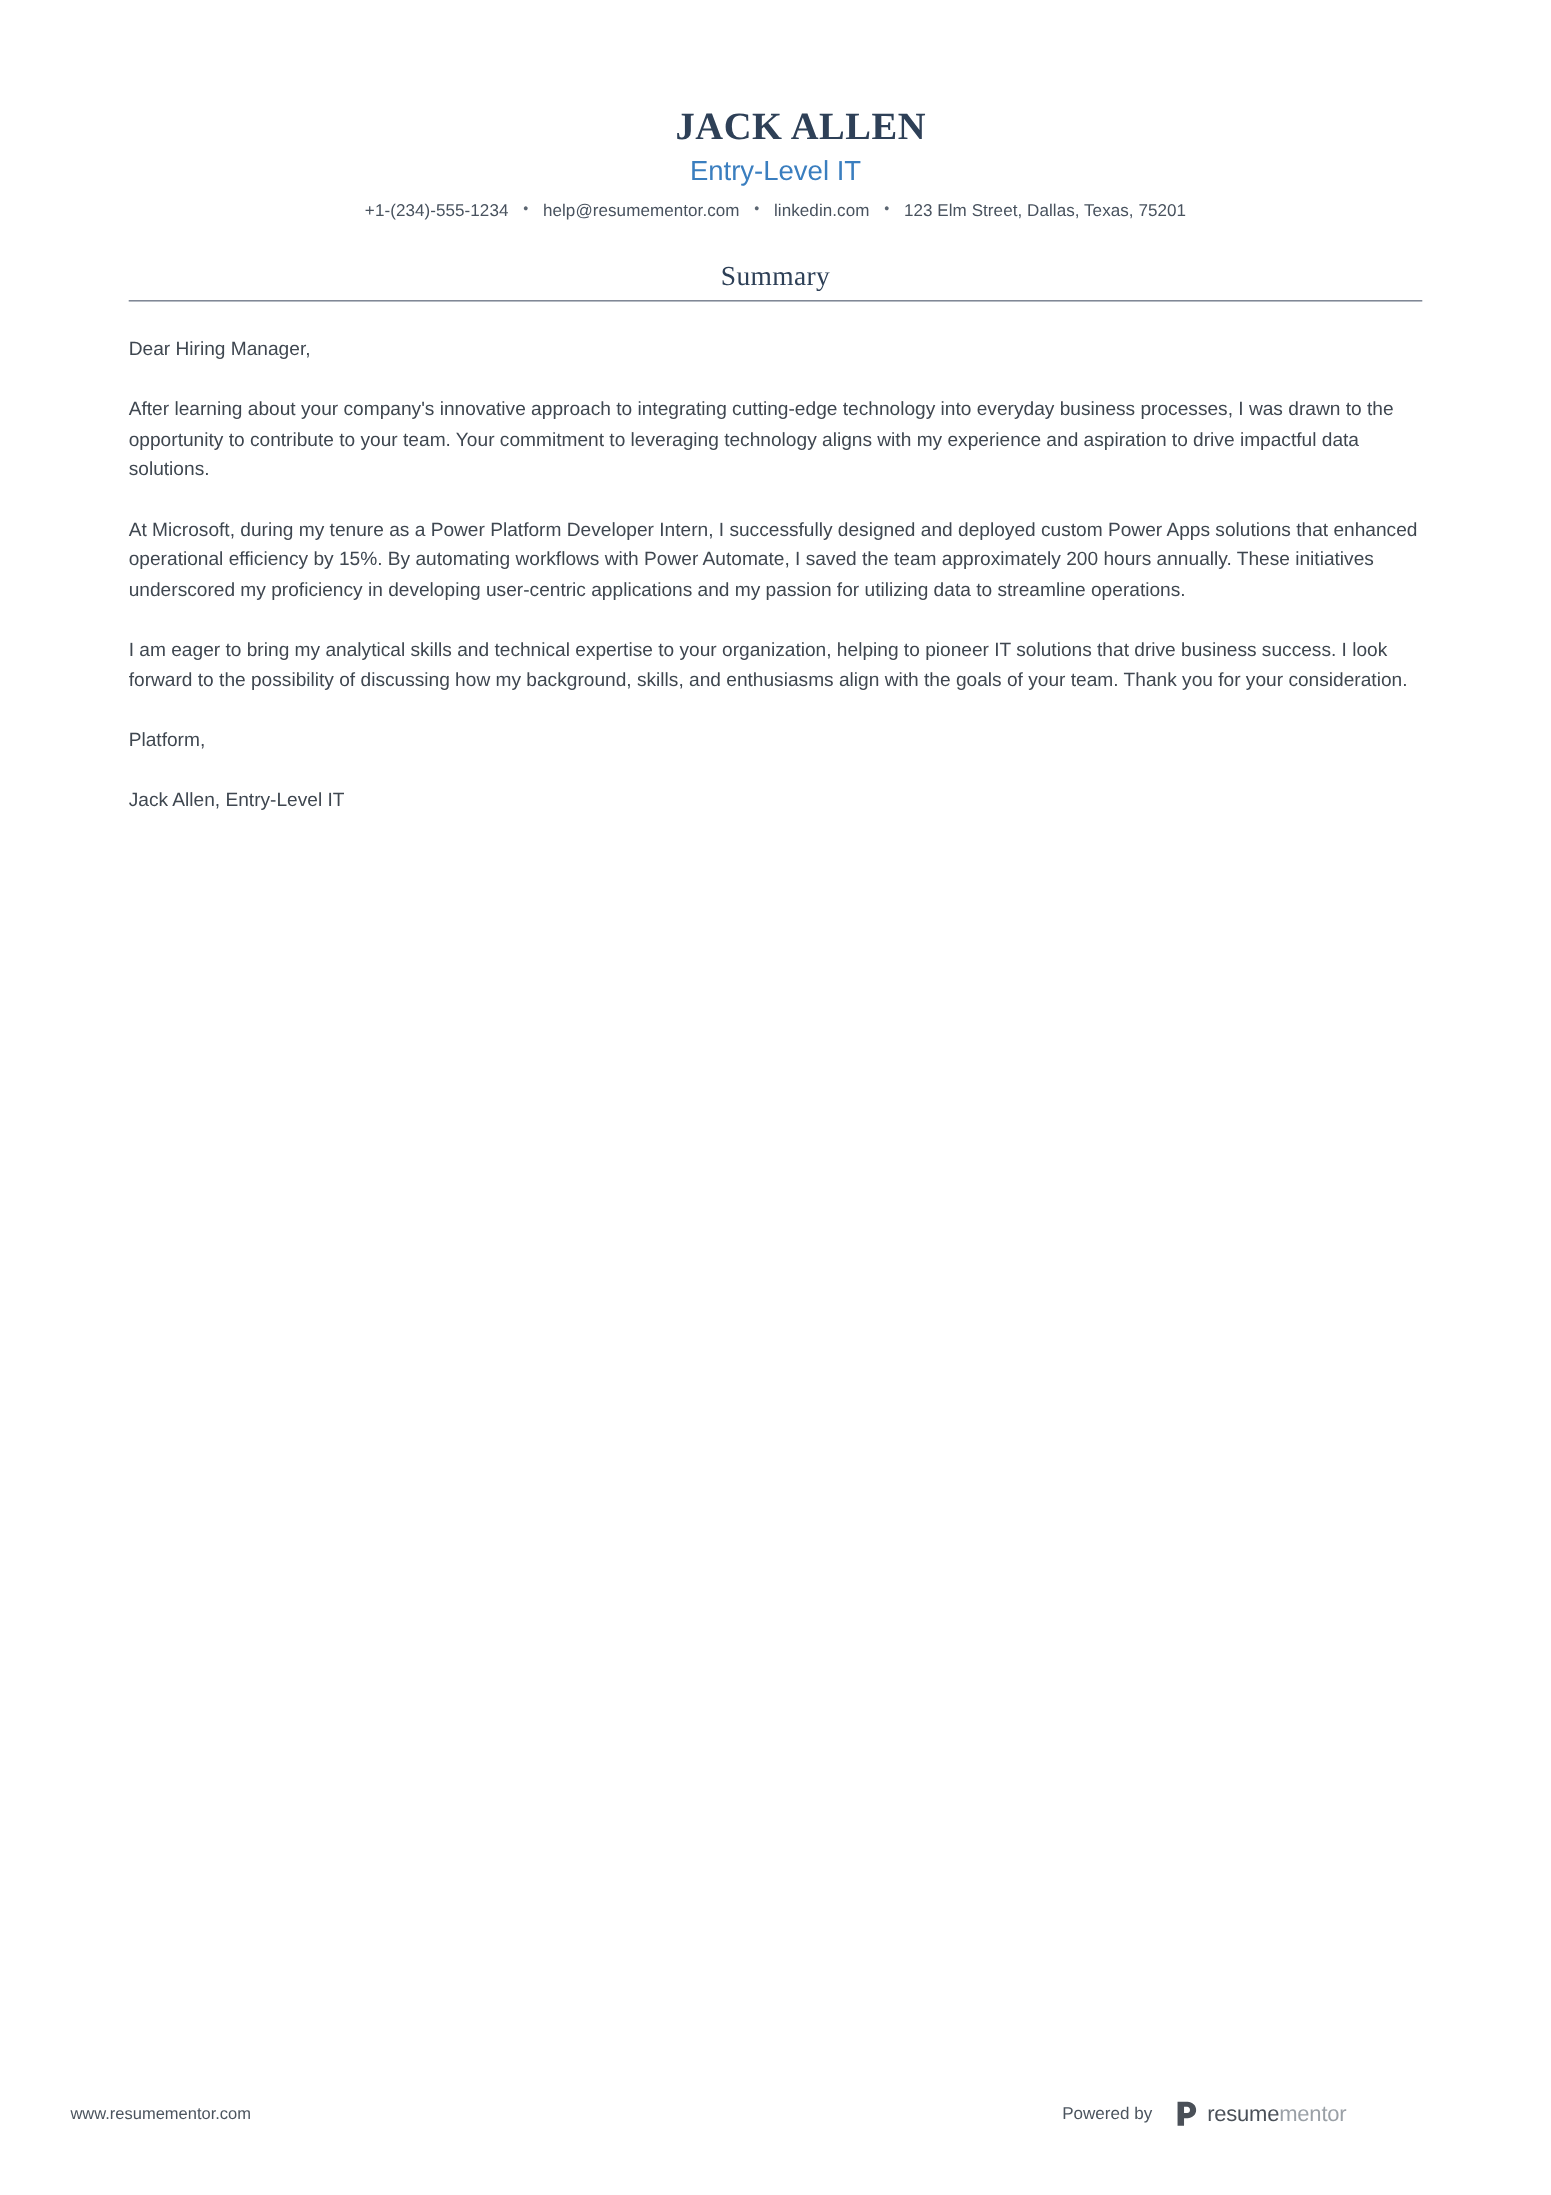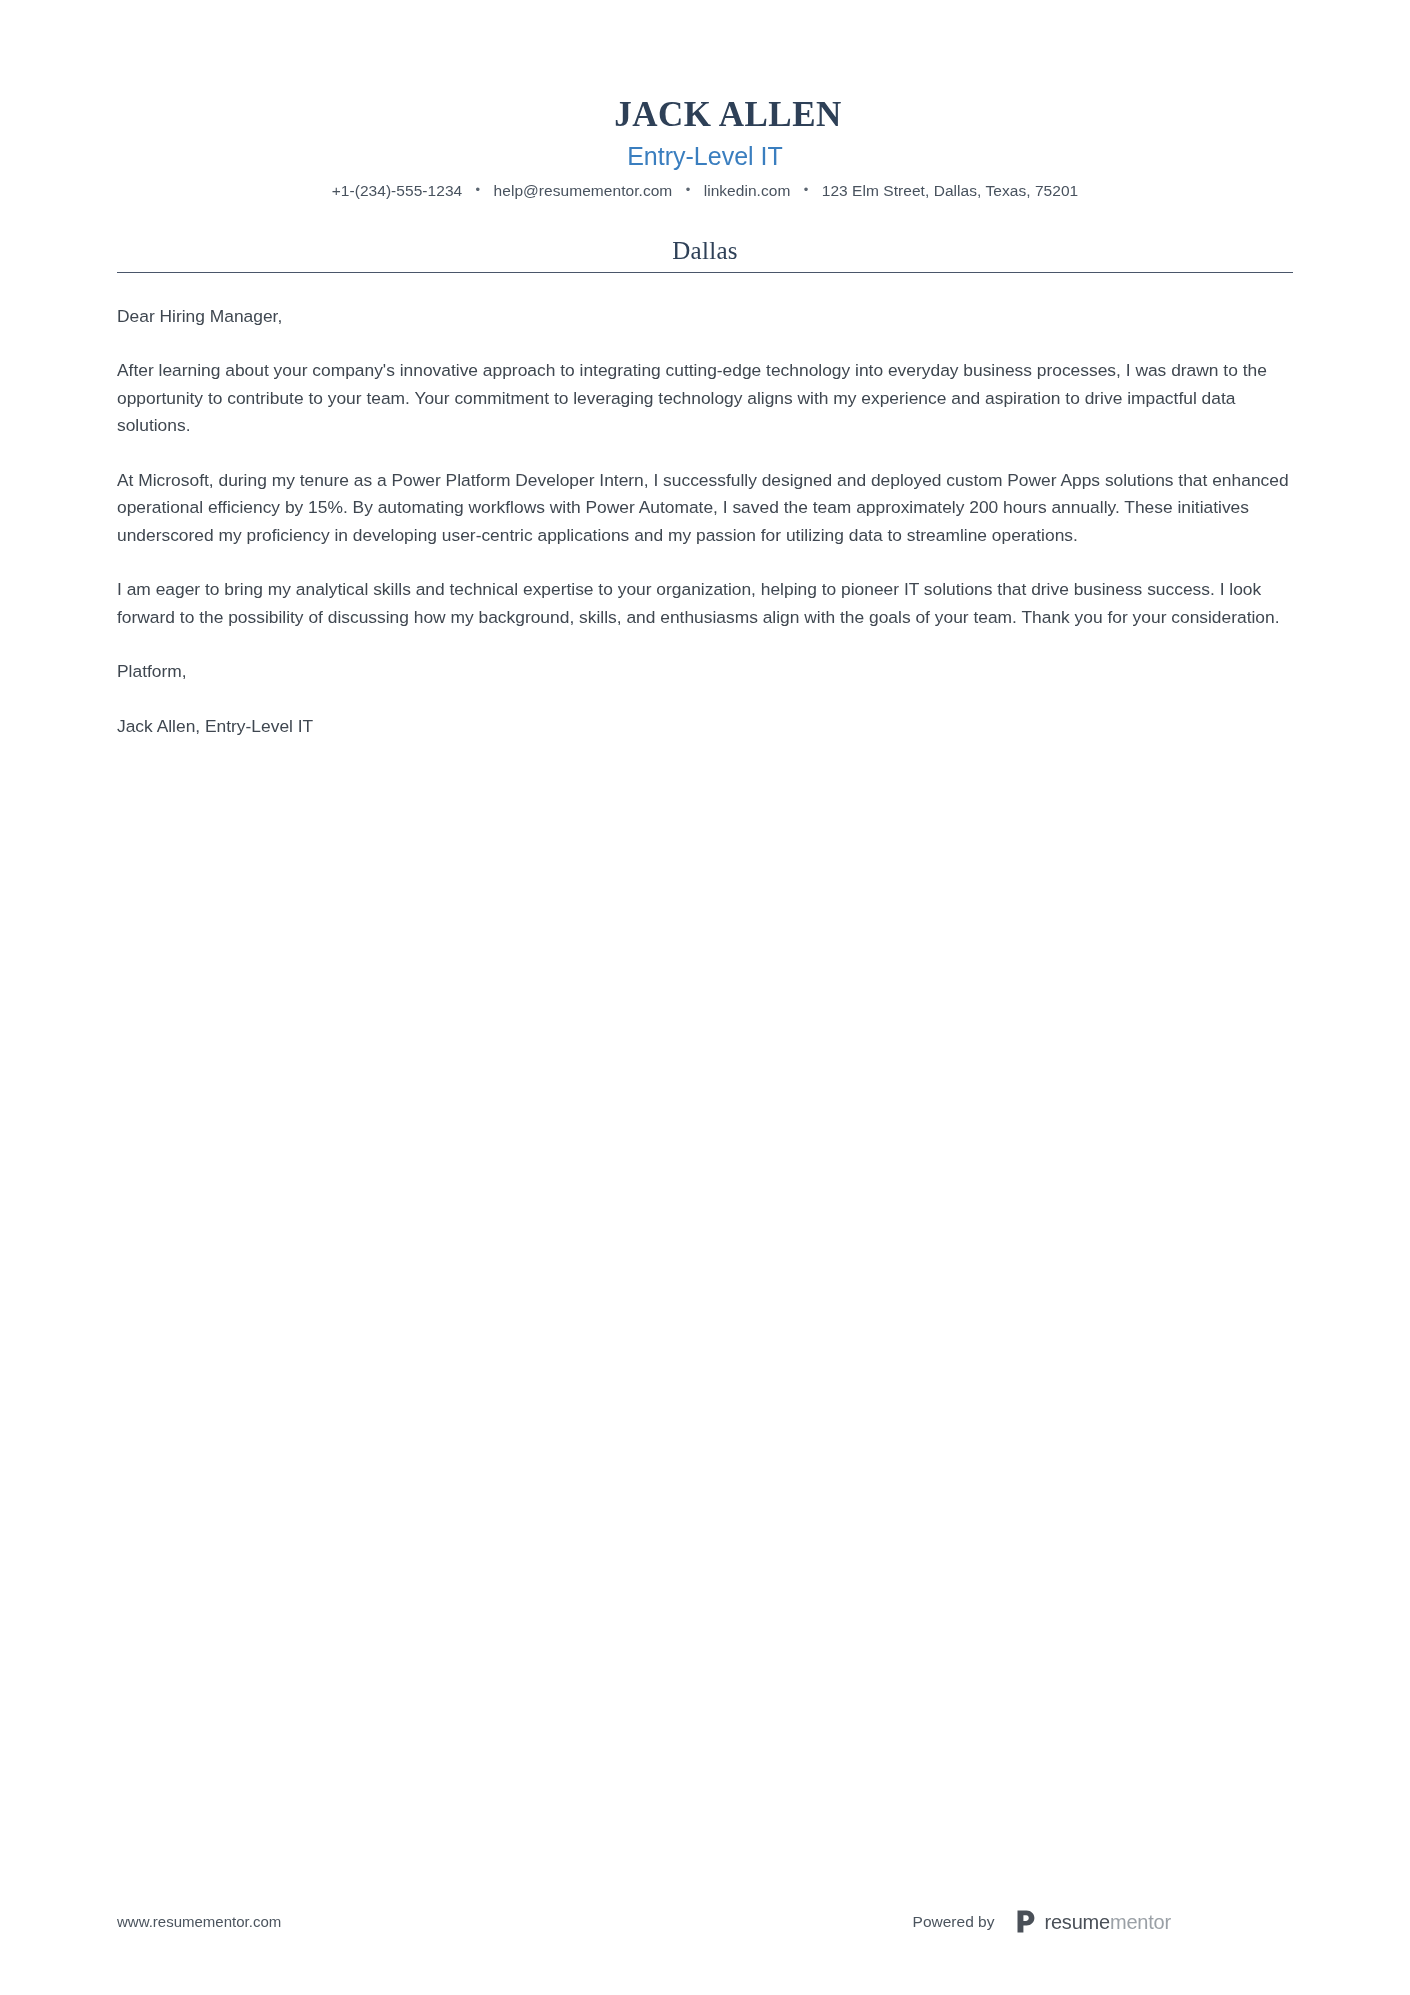--- a/index.html
+++ b/index.html
@@ -104,21 +104,21 @@
   }
 
   
   .footer {
     position: absolute;
     left: 0;
     right: 0;
     bottom: 62px;
     width: 1288px;
     box-sizing: border-box;
-    padding: 0 117px;
+    padding: 0 64px;
     display: flex;
     align-items: center;
     justify-content: space-between;
   }
   .footer-url {
     font-size: 15px;
     color: #4b545e;
   }
   .footer-right {
     display: flex;
@@ -168,21 +168,21 @@
       <span class="contact-sep">•</span>
       <span class="contact-item">help@resumementor.com</span>
       <span class="contact-sep">•</span>
       <span class="contact-item">linkedin.com</span>
       <span class="contact-sep">•</span>
       <span class="contact-item">123 Elm Street, Dallas, Texas, 75201</span>
     </div>
   </div>
 
   <div class="section-wrap">
-    <div class="section-head">Dallas</div>
+    <div class="section-head">Summary</div>
     <hr class="section-rule">
   </div>
 
   <div class="letter-body">
     <p>Dear Hiring Manager,</p>
 
     <p>After learning about your company's innovative approach to integrating cutting-edge technology into everyday business processes, I was drawn to the opportunity to contribute to your team. Your commitment to leveraging technology aligns with my experience and aspiration to drive impactful data solutions.</p>
 
     <p>At Microsoft, during my tenure as a Power Platform Developer Intern, I successfully designed and deployed custom Power Apps solutions that enhanced operational efficiency by 15%. By automating workflows with Power Automate, I saved the team approximately 200 hours annually. These initiatives underscored my proficiency in developing user-centric applications and my passion for utilizing data to streamline operations.</p>
 

